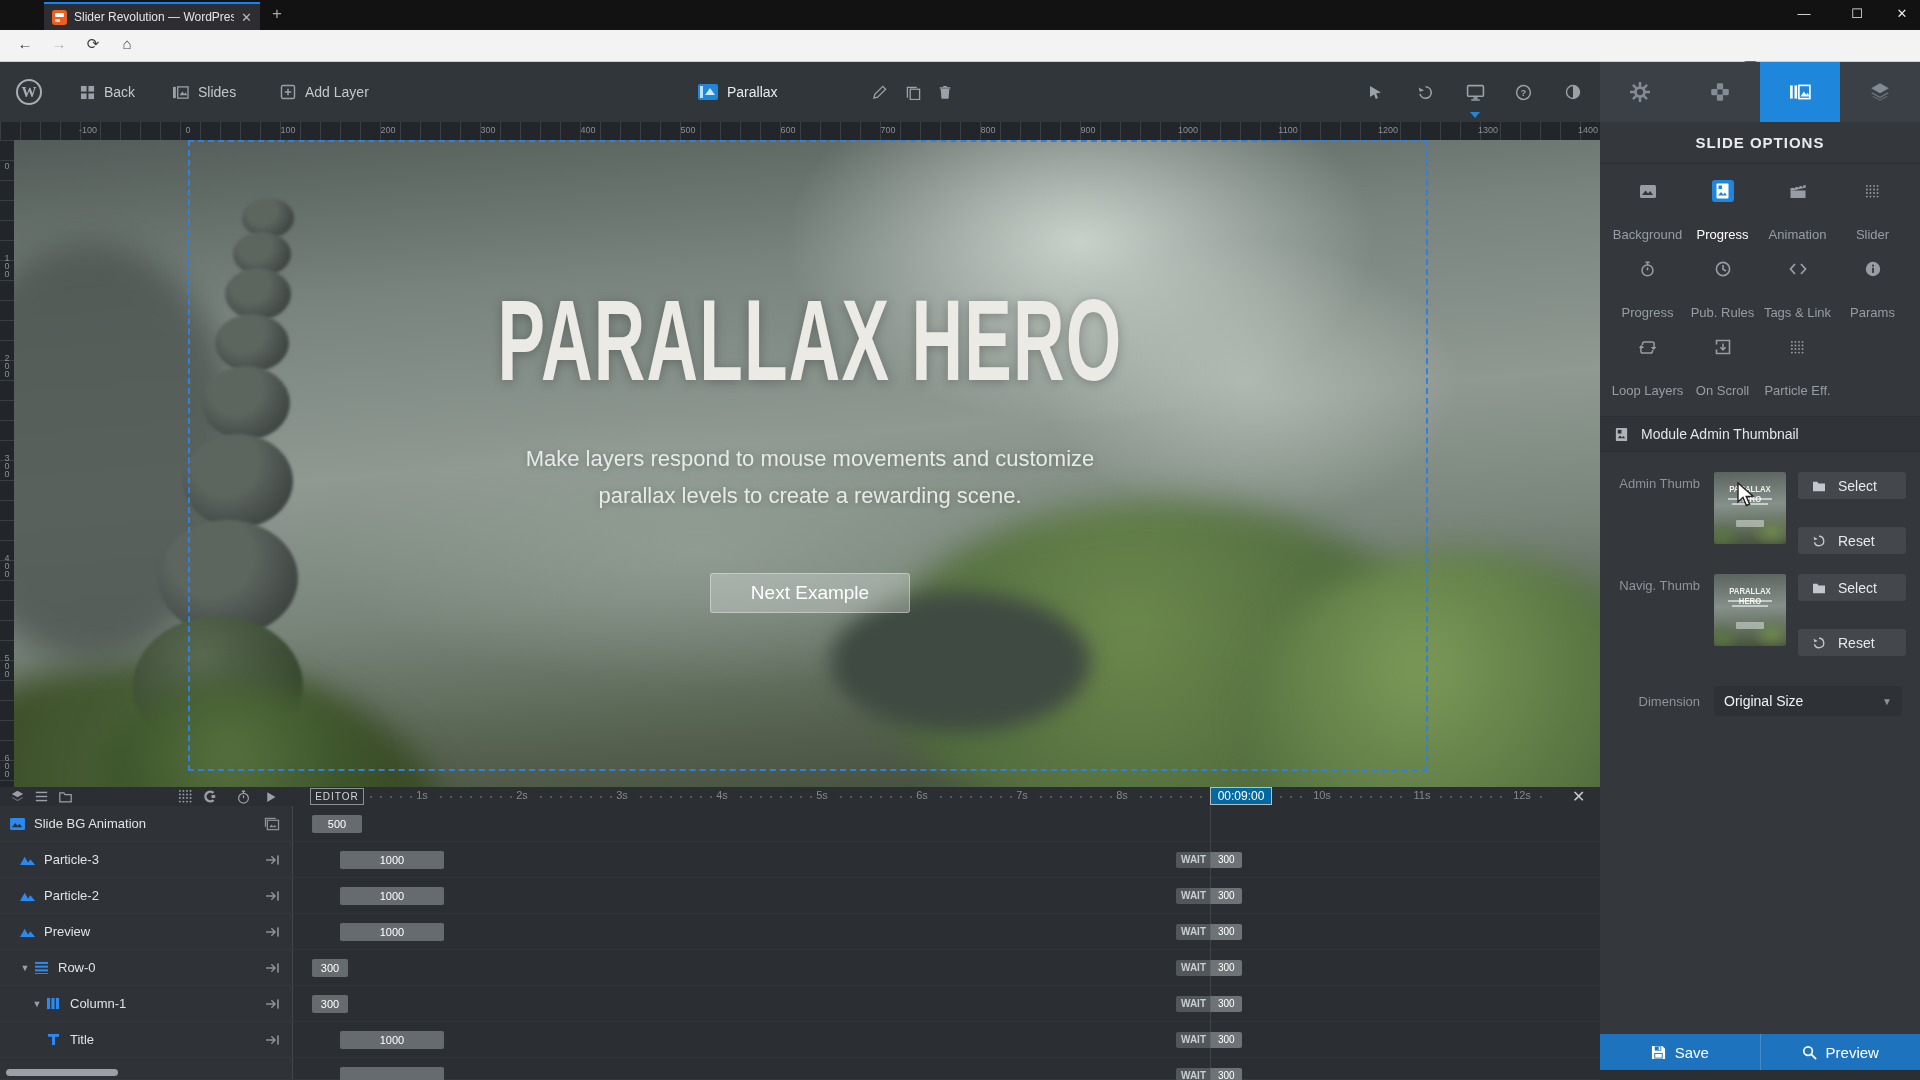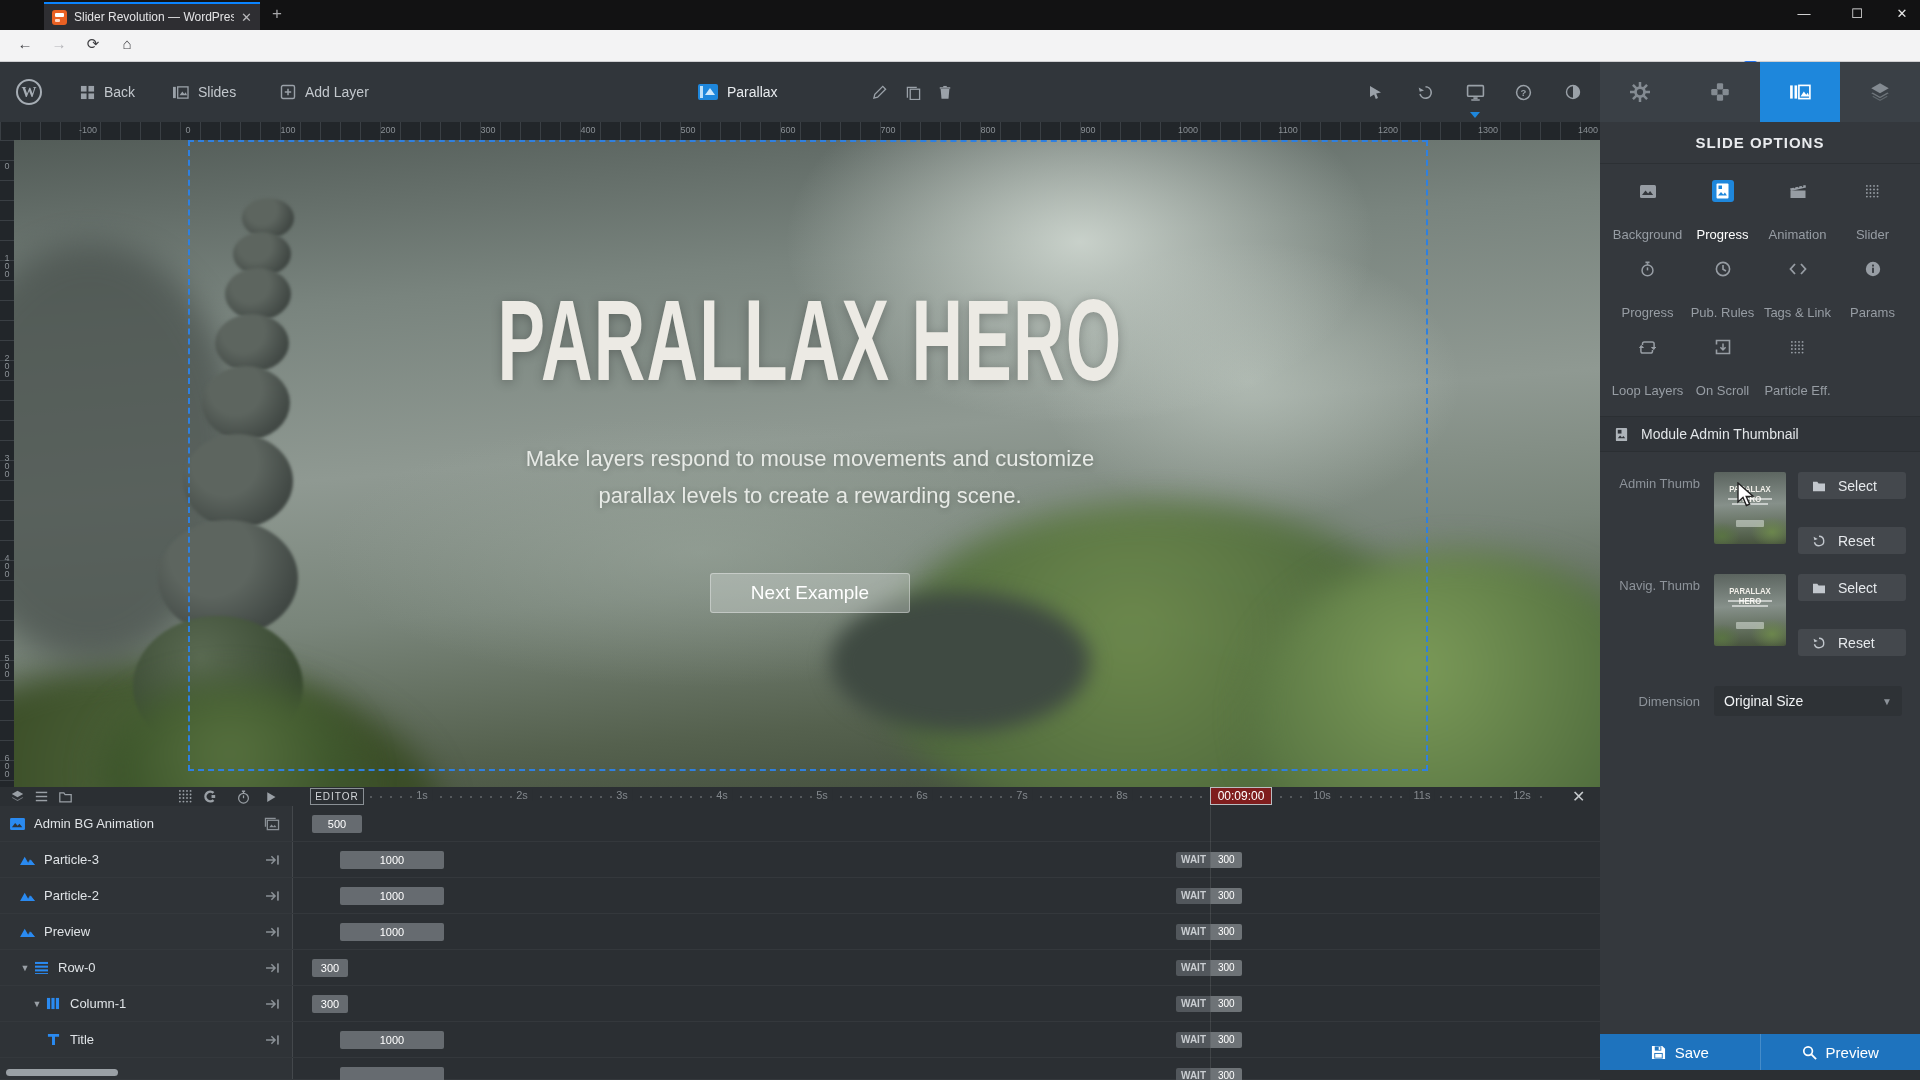--- a/index.html
+++ b/index.html
@@ -105,21 +105,21 @@
 
   
   .timeline{position:absolute;left:0;top:787px;width:1600px;height:293px;background:#2b2f33;}
   .tl-head{position:absolute;left:0;top:0;width:1600px;height:19px;}
   .tlico{position:absolute;top:1px;width:18px;height:17px;display:flex;align-items:center;justify-content:center;color:#9aa0a6;}
   .editor-box{position:absolute;left:310px;top:1px;width:54px;height:17px;border:1px solid #8a9095;color:#d4d7da;
     font-size:10px;display:flex;align-items:center;justify-content:center;letter-spacing:1px;}
   .tl-dots{position:absolute;left:370px;top:9px;width:1180px;height:2px;
     background-image:repeating-linear-gradient(90deg,#55595d 0 2px,transparent 2px 10px);}
   .seclabel{position:absolute;top:2px;transform:translateX(-50%);color:#84898e;font-size:11px;background:#2b2f33;padding:0 4px;}
-  .timebox{position:absolute;left:1210px;top:0;width:62px;height:18px;border:1px solid #b9bdc1;background:#7f1d1d;
+  .timebox{position:absolute;left:1210px;top:0;width:62px;height:18px;border:1px solid #b9bdc1;background:#0369a1;
     color:#fff;font-size:12px;display:flex;align-items:center;justify-content:center;}
   .tl-close{position:absolute;left:1572px;top:0;color:#c6cacd;font-size:16px;}
   .playhead{position:absolute;left:1210px;top:19px;width:1px;height:274px;background:rgba(255,255,255,.10);}
   .rows{position:absolute;left:0;top:19px;width:1600px;height:274px;overflow:hidden;}
   .trow{position:relative;width:1600px;height:36px;border-bottom:1px solid #34383c;}
   .trow .lpane{position:absolute;left:0;top:0;width:293px;height:100%;background:#2f3337;border-right:1px solid #44484c;
     display:flex;align-items:center;}
   .lname{color:#dfe3e6;font-size:13px;margin-left:8px;white-space:nowrap;}
   .caret-d{color:#9aa0a6;font-size:9px;width:14px;text-align:center;flex:0 0 auto;}
   .licon{width:18px;display:flex;justify-content:center;color:#2a8af0;flex:0 0 auto;}
@@ -707,21 +707,21 @@
     </div>
     <div class="rows" id="tlrows">
         <div class="trow">
           <div class="lpane" style="padding-left: 8px;">
             <span class="licon">
               <svg width="17" height="14" viewBox="0 0 18 15">
                 <rect x="1" y="1" width="16" height="13" rx="1.5" fill="currentColor"></rect>
                 <path d="M3 11l3.5-4.5 2.6 3 2-2.4 3 3.9z" fill="#2f3337"></path>
               </svg>
             </span>
-            <span class="lname">Admin BG Animation</span>
+            <span class="lname">Slide BG Animation</span>
             <span class="ricon">
               <svg width="16" height="14" viewBox="0 0 17 15">
                 <rect x="3.5" y="3.5" width="12" height="10" fill="none" stroke="currentColor" stroke-width="1.4"></rect>
                 <path d="M12.5 1.5h-11v9" fill="none" stroke="currentColor" stroke-width="1.4"></path>
                 <path d="M5.5 11l2.5-3 2 2.2 1.4-1.6 2 2.4z" fill="currentColor"></path>
               </svg>
             </span>
           </div>
           <div class="bar" style="left: 312px; width: 50px;">500</div>
         </div>

